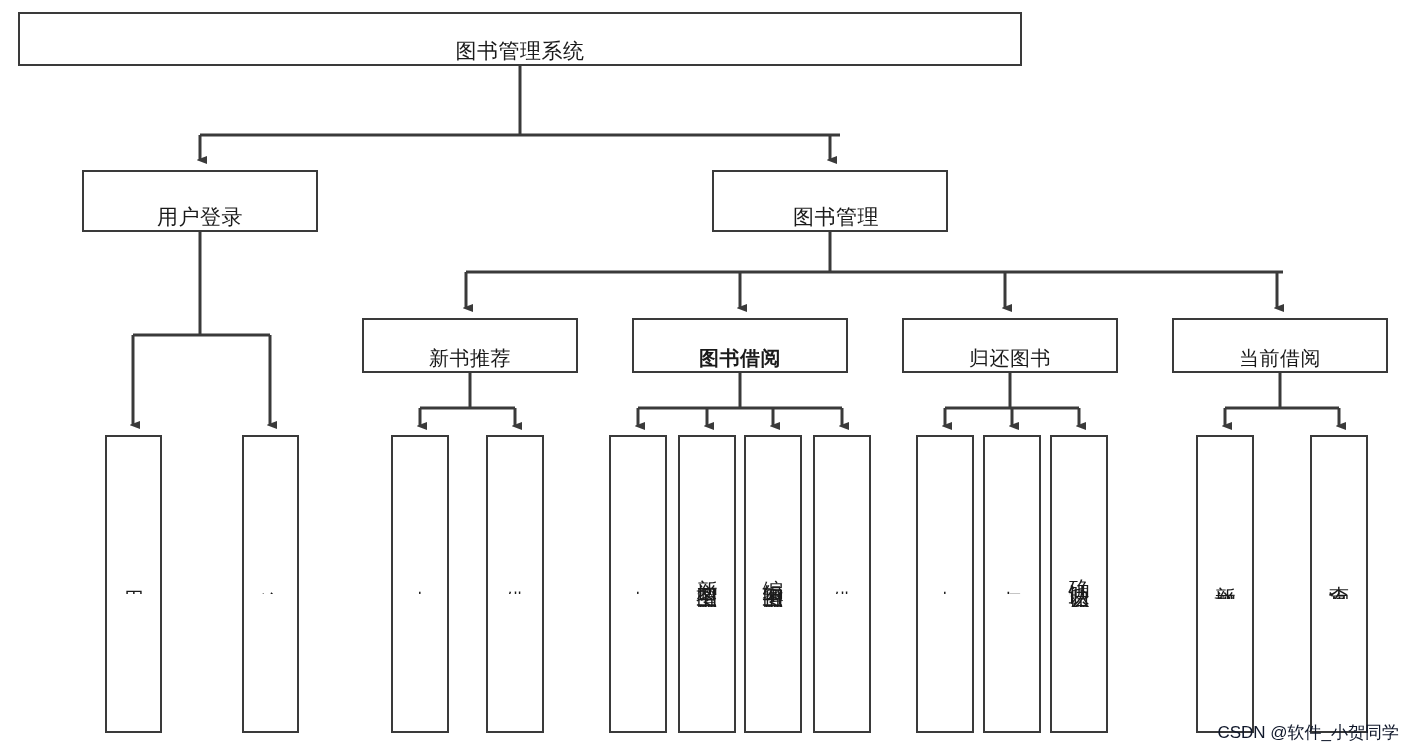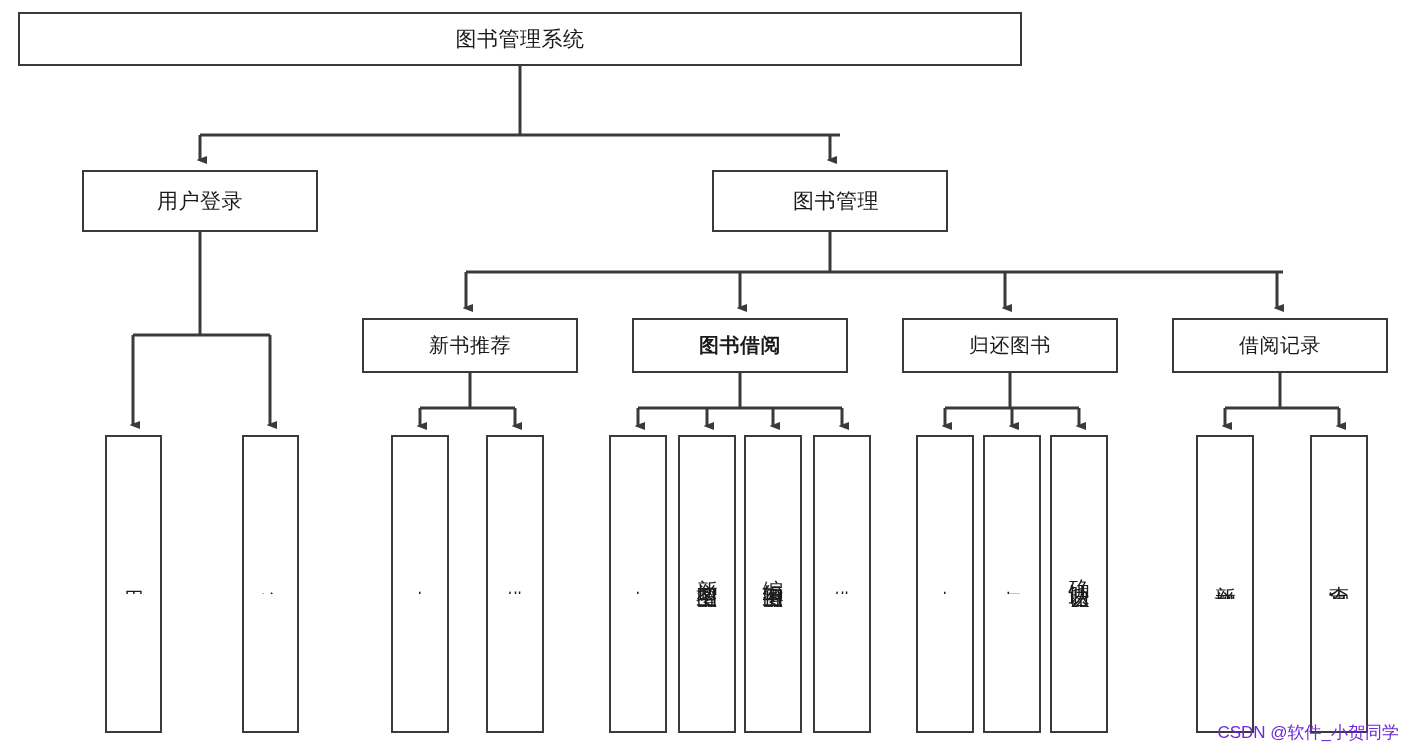--- a/index.html
+++ b/index.html
@@ -24,21 +24,21 @@
     width: 1405px;
     height: 747px;
     pointer-events: none;
   }
   .node {
     position: absolute;
     box-sizing: border-box;
     border: 2.5px solid #3a3a3a;
     background: #ffffff;
     display: flex;
-    align-items: center;
+    align-items: flex-end;
     justify-content: center;
     color: #1a1a1a;
     z-index: 2;
   }
   .node .label {
     line-height: 1.18;
     letter-spacing: 0.5px;
     white-space: nowrap;
   }
   
@@ -83,21 +83,21 @@
     letter-spacing: 5px;
     white-space: nowrap;
     max-height: 286px;
     overflow: hidden;
   }
   .watermark {
     position: absolute;
     right: 6px;
     bottom: 3px;
     font-size: 17px;
-    color: #6d28d9;
+    color: #0f172a;
     z-index: 5;
     white-space: nowrap;
   }
 </style>
 </head>
 <body>
 
 <div id="canvas">
 
   <svg class="connectors" viewBox="0 0 1405 747" xmlns="http://www.w3.org/2000/svg">
@@ -164,21 +164,21 @@
   <div class="node node-l2 l2-1">
     <span class="label">新书推荐</span>
   </div>
   <div class="node node-l2 l2-2">
     <span class="label">图书借阅</span>
   </div>
   <div class="node node-l2 l2-3">
     <span class="label">归还图书</span>
   </div>
   <div class="node node-l2 l2-4">
-    <span class="label">借阅记录</span>
+    <span class="label">当前借阅</span>
   </div>
 
   <div class="node node-leaf" style="left:105px; width:57px;">
     <span class="label">用户登录</span>
   </div>
   <div class="node node-leaf" style="left:242px; width:57px;">
     <span class="label">注销登录</span>
   </div>
 
   <div class="node node-leaf" style="left:391px; width:58px;">

